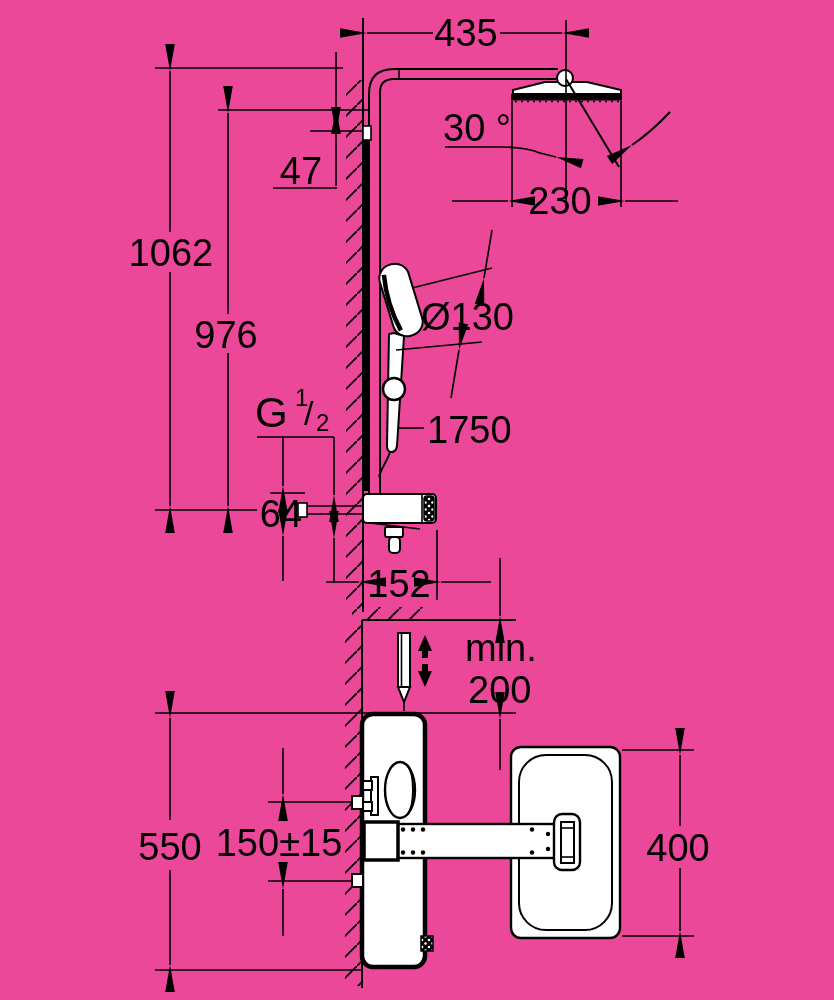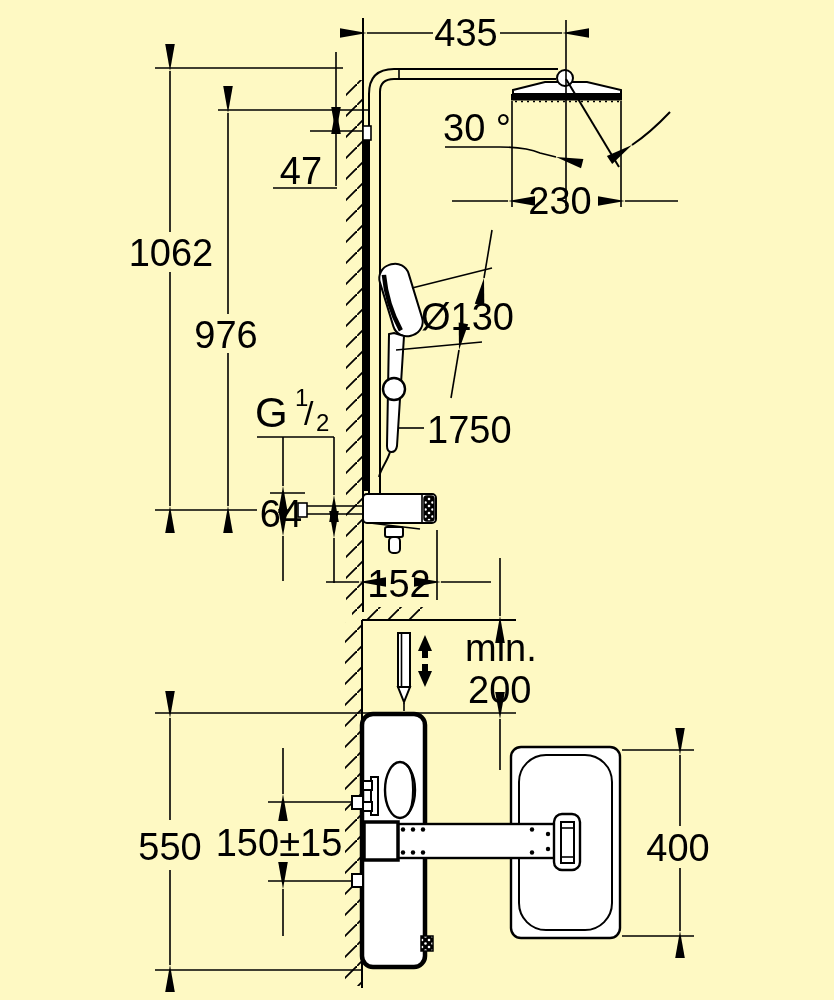--- a/index.html
+++ b/index.html
@@ -1,16 +1,16 @@
 <!DOCTYPE html>
 <html><head>
 <meta charset="utf-8">
 <style>
   html,body{margin:0;padding:0;background:#fff;}
-  .canvas{position:relative;width:834px;height:1000px;background:#fef9c3;overflow:hidden;}
+  .canvas{position:relative;width:834px;height:1000px;background:#ec4899;overflow:hidden;}
   svg{display:block;}
   text{font-family:"Liberation Sans","DejaVu Sans",sans-serif;fill:#000;}
   .dim{font-size:38px;}
   .dim-sm{font-size:24px;}
   .dim-slash{font-size:34px;}
   .ln{stroke:#000;stroke-width:2;fill:none;}
   .ln-thin{stroke:#000;stroke-width:1.6;fill:none;}
   .ln-thick{stroke:#000;stroke-width:4.5;fill:none;}
   .ln-med{stroke:#000;stroke-width:2.4;fill:none;}
   .white{fill:#fff;}

